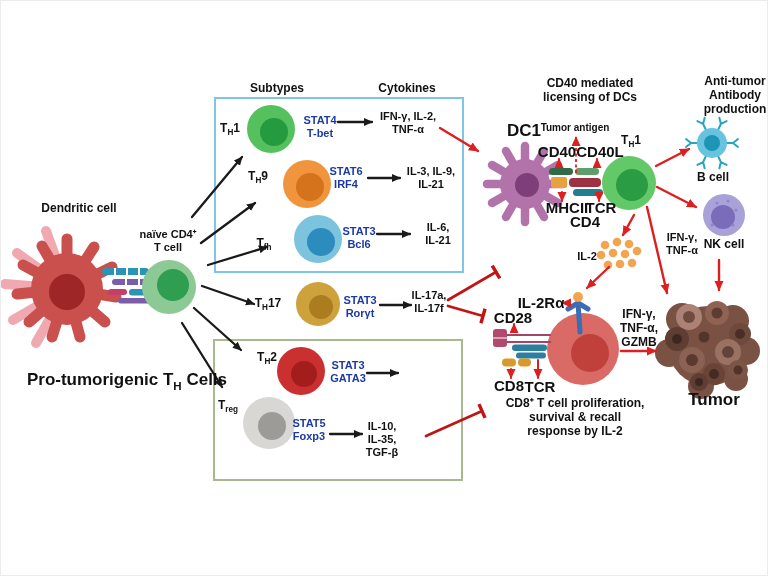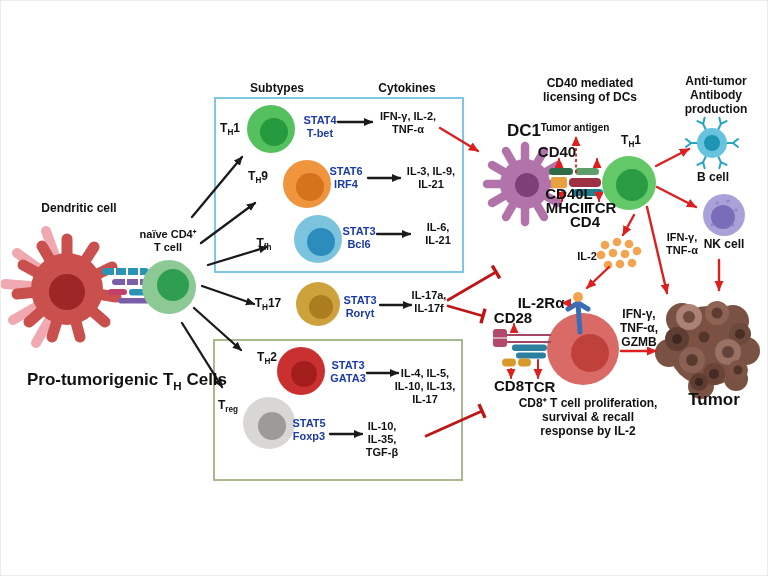--- a/index.html
+++ b/index.html
@@ -325,50 +325,47 @@
 Foxp3</div>
 
   <div class="lbl s11" style="left:407px;top:122px;">IFN-γ, IL-2,
 TNF-α</div>
   <div class="lbl s11" style="left:430px;top:177px;">IL-3, IL-9,
 IL-21</div>
   <div class="lbl s11" style="left:437px;top:233px;">IL-6,
 IL-21</div>
   <div class="lbl s11" style="left:428px;top:301px;">IL-17a,
 IL-17f</div>
-  <div class="lbl s11" style="left:424px;top:385px;">IL-4, IL-5,
-IL-10, IL-13,
-IL-17</div>
   <div class="lbl s11" style="left:381px;top:438px;">IL-10,
 IL-35,
 TGF-β</div>
 
   <div class="lbl s12" style="left:589px;top:89px;">CD40 mediated
 licensing of DCs</div>
-  <div class="lbl s12" style="left:715px;top:94px;text-align:center;">Anti-tumor
+  <div class="lbl s12" style="left:734px;top:94px;text-align:center;">Anti-tumor
 Antibody
 production</div>
   <div class="lbl s13" style="left:523px;top:130px;">DC1</div>
   <div class="lbl s10" style="left:574px;top:127px;">Tumor antigen</div>
   <div class="lbl s9" style="left:556px;top:151px;">CD40</div>
-  <div class="lbl s9" style="left:568px;top:151px;margin-top:42px;">CD40L</div>
+  <div class="lbl s9" style="left:599px;top:151px;">CD40L</div>
   <div class="lbl s9" style="left:566px;top:207px;">MHCII</div>
   <div class="lbl s9" style="left:600px;top:207px;">TCR</div>
   <div class="lbl s9" style="left:584px;top:221px;">CD4</div>
   <div class="lbl s12" style="left:630px;top:140px;"><span>T</span><sub>H</sub><span>1</span></div>
   <div class="lbl s12" style="left:712px;top:176px;">B cell</div>
   <div class="lbl s12" style="left:723px;top:243px;">NK cell</div>
   <div class="lbl s11" style="left:586px;top:255px;">IL-2</div>
   <div class="lbl s11" style="left:681px;top:243px;">IFN-γ,
 TNF-α</div>
   <div class="lbl s9" style="left:540px;top:302px;">IL-2Rα</div>
   <div class="lbl s9" style="left:512px;top:317px;">CD28</div>
   <div class="lbl s9" style="left:508px;top:385px;">CD8</div>
   <div class="lbl s9" style="left:539px;top:386px;">TCR</div>
   <div class="lbl s12" style="left:638px;top:327px;">IFN-γ,
 TNF-α,
 GZMB</div>
-  <div class="lbl s12" style="left:574px;top:416px;margin-left:13px;">CD8⁺ T cell proliferation,
+  <div class="lbl s12" style="left:574px;top:416px;">CD8⁺ T cell proliferation,
 survival &amp; recall
 response by IL-2</div>
   <div class="lbl s13" style="left:713px;top:399px;">Tumor</div>
 
 </div>
 
 </body></html>

